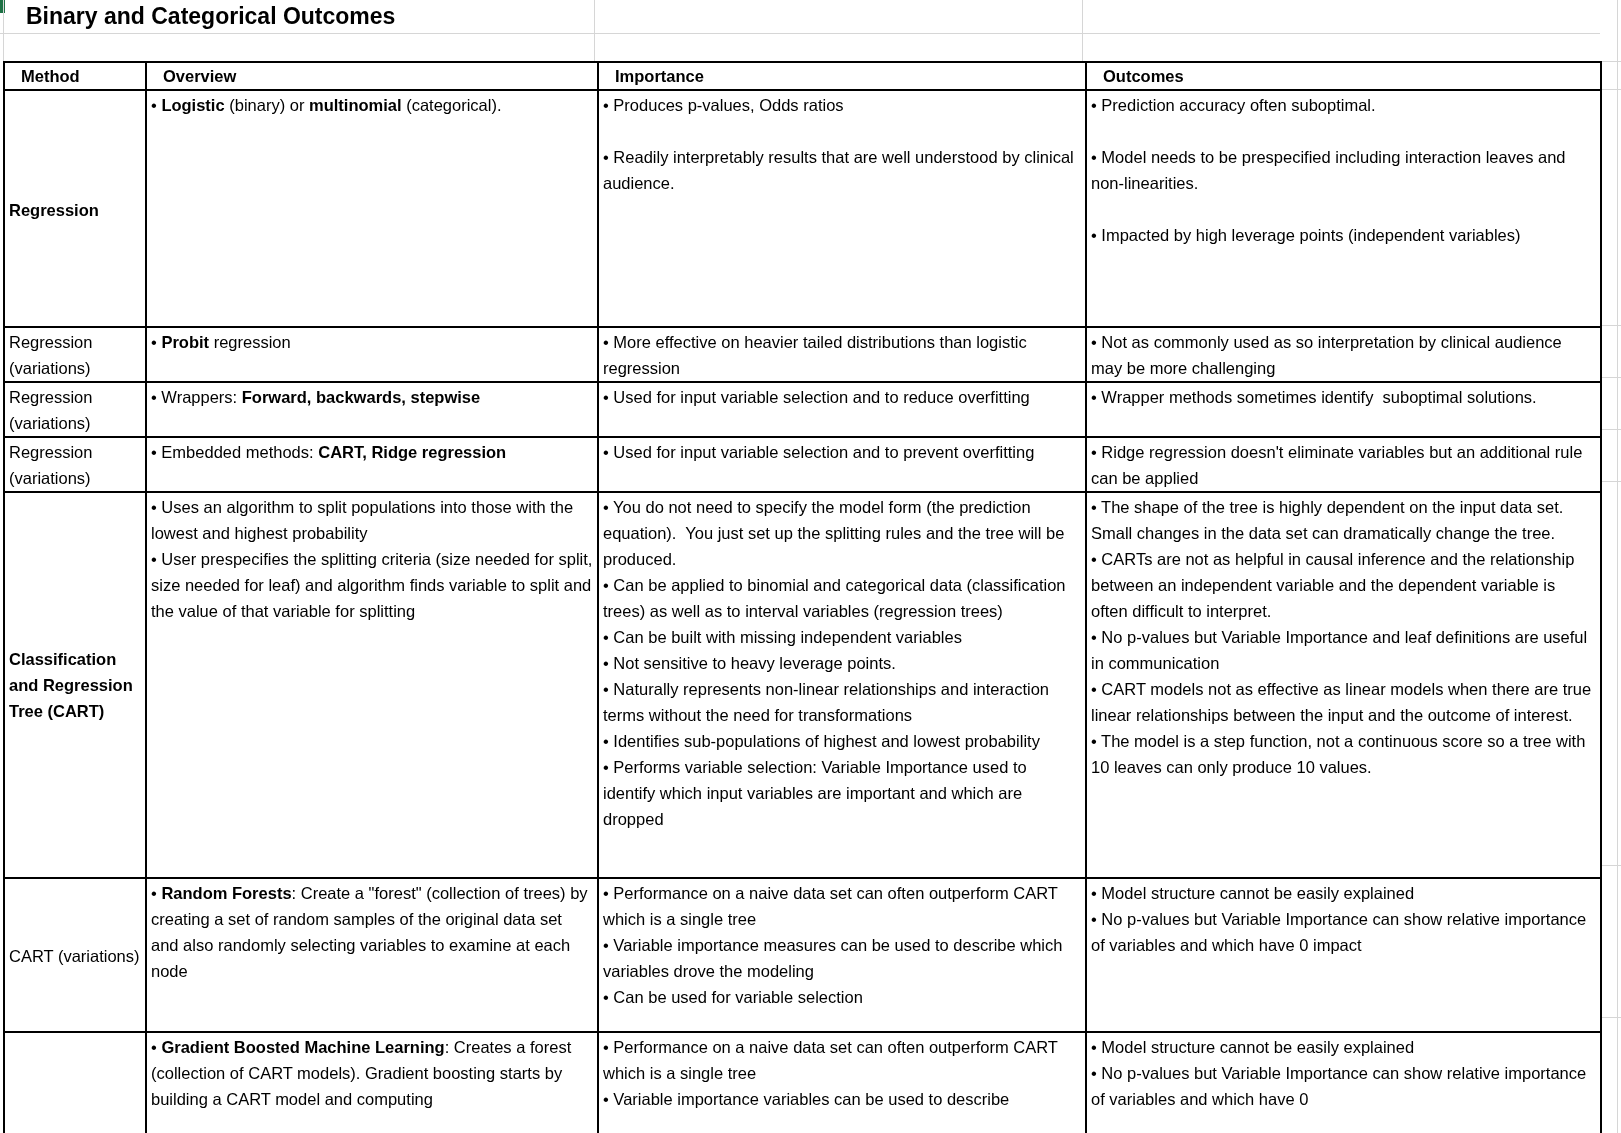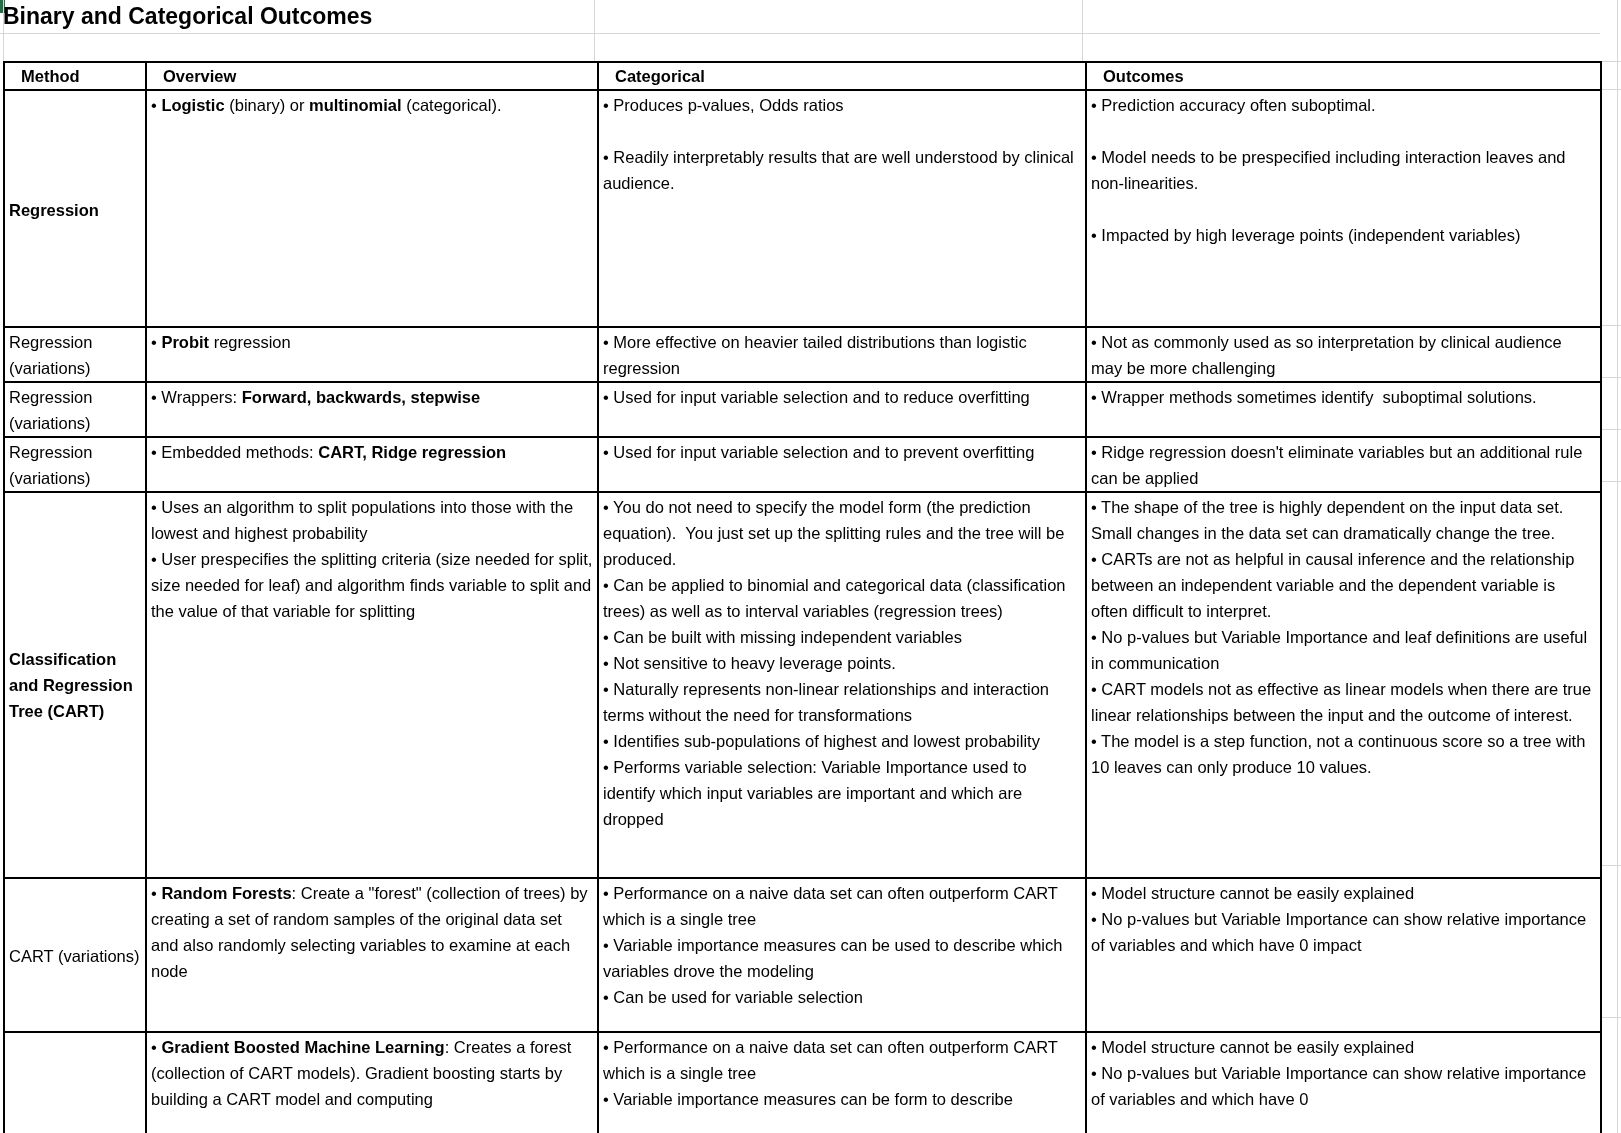--- a/index.html
+++ b/index.html
@@ -5,21 +5,21 @@
   html,body{margin:0;padding:0;background:#ffffff;}
   .sheet{
     position:relative;
     width:1621px;height:1133px;
     overflow:hidden;
     background:#ffffff;
     font-family:"Liberation Sans",sans-serif;
     color:#000;
   }
   .title{
-    position:absolute;left:3px;top:3px;
+    position:absolute;left:26px;top:3px;
     font-size:23px;font-weight:bold;color:#000;
     white-space:nowrap;
   }
   .corner{position:absolute;left:0;top:0;width:5px;height:13px;}
   .gl{position:absolute;}
   table.grid{
     position:absolute;left:3px;top:61px;
     border-collapse:collapse;table-layout:fixed;
     width:1597px;
   }
@@ -70,21 +70,21 @@
     <colgroup>
       <col style="width:142px;">
       <col style="width:452px;">
       <col style="width:488px;">
       <col style="width:515px;">
     </colgroup>
     <thead>
       <tr>
         <th>Method</th>
         <th>Overview</th>
-        <th>Categorical</th>
+        <th>Importance</th>
         <th>Outcomes</th>
       </tr>
     </thead>
     <tbody>
         <tr class="r0">
           <td class="method">
             <div class="box">
               <span class="b">Regression</span>
             </div>
           </td>
@@ -241,21 +241,21 @@
             </div>
           </td>
           <td>
             <div class="box">
               <div class="p"><span>• </span><span class="b">Gradient Boosted Machine Learning</span><span>: Creates a forest (collection of CART models). Gradient boosting starts by building a CART model and computing</span></div>
             </div>
           </td>
           <td>
             <div class="box">
               <div class="p"><span>• Performance on a naive data set can often outperform CART which is a single tree</span></div>
-              <div class="p"><span>• Variable importance measures can be form to describe</span></div>
+              <div class="p"><span>• Variable importance variables can be used to describe</span></div>
             </div>
           </td>
           <td>
             <div class="box">
               <div class="p"><span>• Model structure cannot be easily explained</span></div>
               <div class="p"><span>• No p-values but Variable Importance can show relative importance of variables and which have 0</span></div>
             </div>
           </td>
         </tr>
       </tbody>

